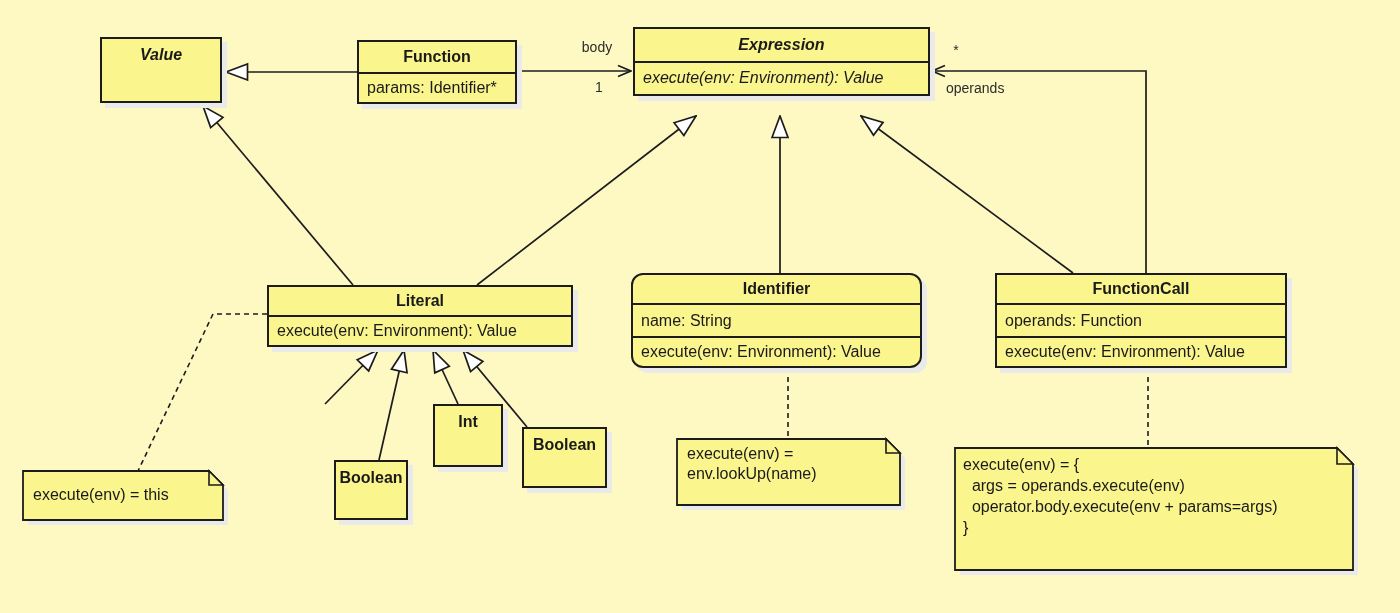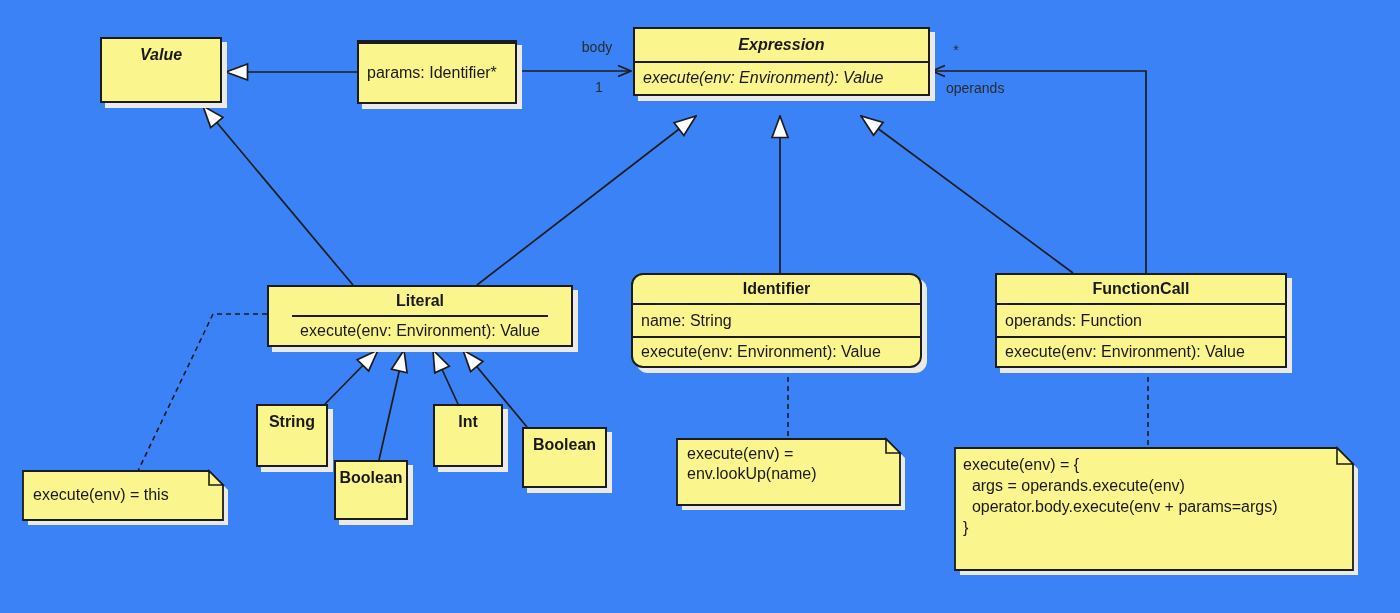--- a/index.html
+++ b/index.html
@@ -1,17 +1,17 @@
 <!DOCTYPE html>
 <html><head>
 <meta charset="utf-8">
 <style>
   html,body { margin:0; padding:0; background:#ffffff; }
   .stage {
-    position:relative; width:1400px; height:613px; background:#3b82f6;
+    position:relative; width:1400px; height:613px; background:#fef9c3;
     font-family:"Liberation Sans", sans-serif; color:#1a1a1a; overflow:hidden;
   }
   svg.overlay { position:absolute; left:0; top:0; width:1400px; height:613px; }
 
   .uml-class {
     position:absolute; box-sizing:border-box; background:#faf58c;
     border:2px solid #1c1c1c; box-shadow:5px 5px 0 #eaeaea;
     display:flex; flex-direction:column;
   }
   .c-title {
@@ -81,48 +81,46 @@
       <path d="M955,448 H1337 L1353,464 V570 H955 Z" fill="#faf58c" stroke="#1c1c1c" stroke-width="1.8"></path>
       <path d="M1337,448 L1337,464 L1353,464 Z" fill="#faf58c" stroke="#1c1c1c" stroke-width="1.6"></path>
     </g>
   </svg>
 
   <div class="uml-class simple" style="left:100px; top:37px; width:122px; height:66px;">
     <div class="c-title abstract">Value</div>
   </div>
 
   <div class="uml-class" style="left:357px; top:40px; width:160px; height:64px;">
+    <div class="c-title" style="height:30px;">Function</div>
     <div class="c-comp">params: Identifier*</div>
   </div>
 
   <div class="uml-class" style="left:633px; top:27px; width:297px; height:69px;">
     <div class="c-title abstract" style="height:32px;">Expression</div>
     <div class="c-comp topalign abstract">execute(env: Environment): Value</div>
   </div>
 
-  <div class="uml-class" style="left:267px; top:285px; width:306px; height:62px;align-items:center;">
+  <div class="uml-class" style="left:267px; top:285px; width:306px; height:62px;">
     <div class="c-title" style="height:28px;">Literal</div>
     <div class="c-comp">execute(env: Environment): Value</div>
   </div>
 
   <div class="uml-class" style="left:631px; top:273px; width:291px; height:95px;border-radius:12px;">
     <div class="c-title" style="height:28px;">Identifier</div>
     <div class="c-comp" style="flex:0 0 33px;">name: String</div>
     <div class="c-comp">execute(env: Environment): Value</div>
   </div>
 
   <div class="uml-class" style="left:995px; top:273px; width:292px; height:95px;">
     <div class="c-title" style="height:28px;border-radius:7px;">FunctionCall</div>
     <div class="c-comp" style="flex:0 0 33px;">operands: Function</div>
     <div class="c-comp">execute(env: Environment): Value</div>
   </div>
 
-  <div class="uml-class simple" style="left:256px; top:404px; width:72px; height:63px;">
-    <div class="c-title">String</div>
-  </div>
 
   <div class="uml-class simple" style="left:334px; top:460px; width:74px; height:60px;">
     <div class="c-title">Boolean</div>
   </div>
 
   <div class="uml-class simple" style="left:522px; top:427px; width:85px; height:61px;">
     <div class="c-title">Boolean</div>
   </div>
 
   <div class="uml-class simple" style="left:433px; top:404px; width:70px; height:63px;">

